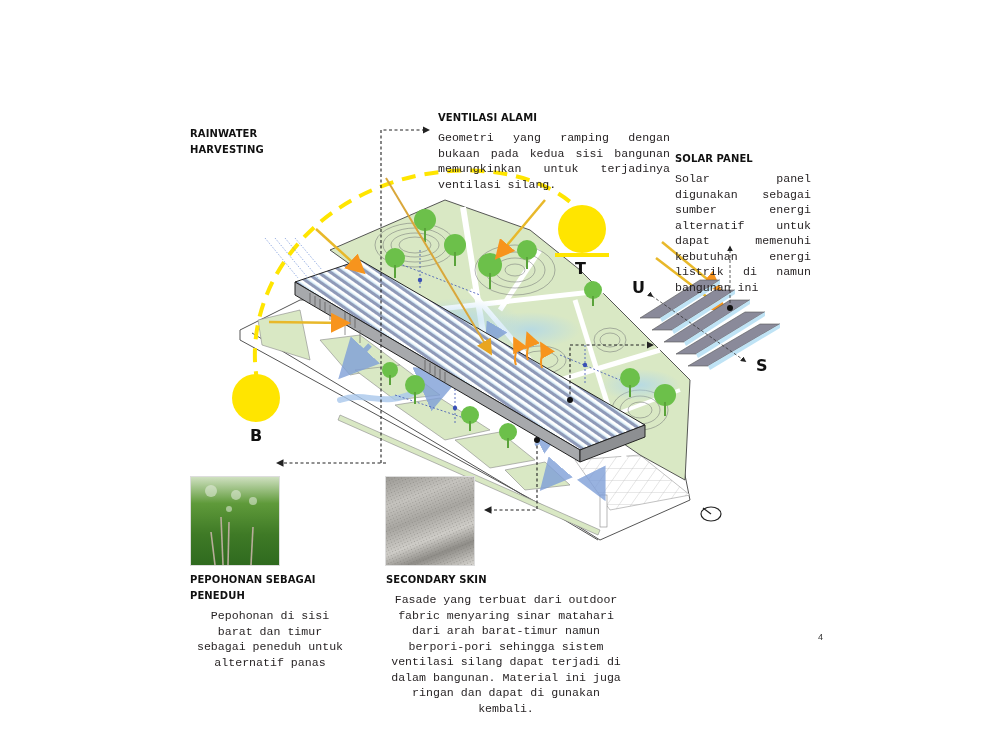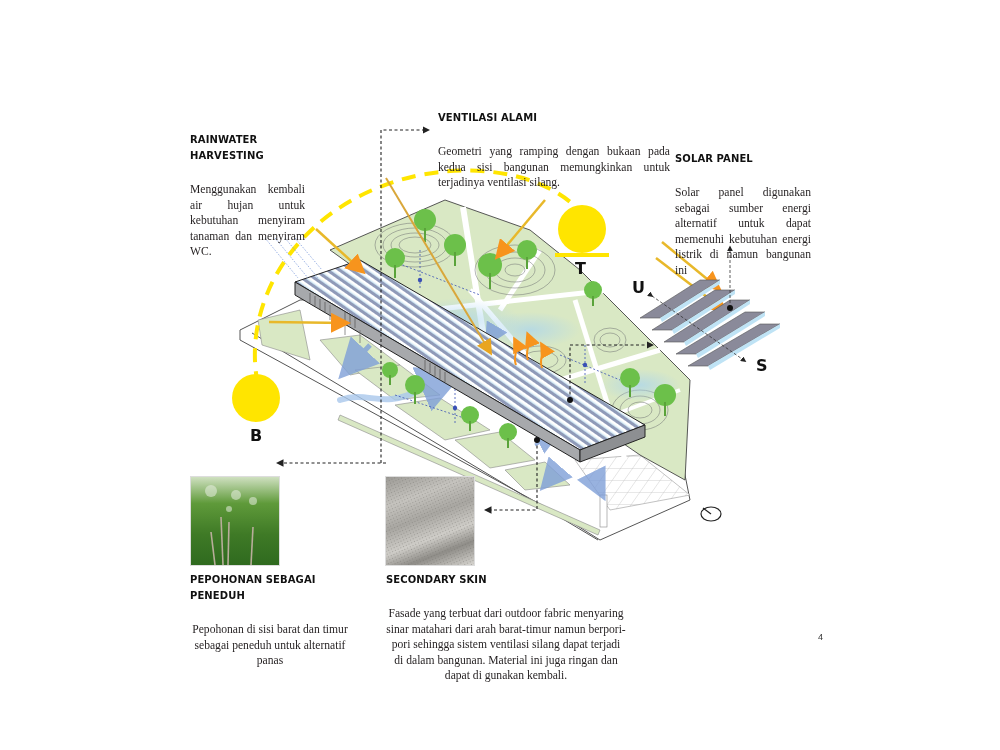--- a/index.html
+++ b/index.html
@@ -1,19 +1,19 @@
 <!DOCTYPE html>
 <html><head>
 <meta charset="utf-8">
 <style>
   html,body{margin:0;padding:0;background:#ffffff;}
   body{width:1000px;height:750px;position:relative;overflow:hidden;font-family:"Liberation Sans",sans-serif;color:#231f20;}
   .block{position:absolute;}
   .title{font-family:"DejaVu Sans",sans-serif;font-weight:bold;font-size:10px;line-height:16px;letter-spacing:0.1px;margin:0;color:#111;}
-  .body{font-family:Liberation Serif, serif;font-size:11.6px;line-height:15.5px;margin:18px 0 0 0;text-align:justify;color:#231f20;}
+  .body{font-family:Liberation Mono, monospace;font-size:11.6px;line-height:15.5px;margin:4px 0 0 0;text-align:justify;color:#231f20;}
   .body.left{text-align:center;}
   #diagram{position:absolute;left:0;top:0;}
   .photo{position:absolute;border:1px solid #ddd;overflow:hidden;}
   .compass-letter{position:absolute;font-family:"DejaVu Sans",sans-serif;font-weight:bold;font-size:16px;color:#111;}
   .page-mark{position:absolute;font-size:9px;color:#333;}
 </style>
 </head>
 <body>
 
 <svg id="diagram" width="1000" height="750" viewBox="0 0 1000 750" xmlns="http://www.w3.org/2000/svg">
@@ -252,24 +252,23 @@
     <line x1="711" y1="514" x2="703" y2="508" stroke="#222" stroke-width="1.2"></line>
   </g>
 </svg>
 
 <div class="compass-letter" style="left:250px;top:426px;">B</div>
 <div class="compass-letter" style="left:575px;top:259px;">T</div>
 
 <div class="compass-letter" style="left:632px;top:278px;">U</div>
 <div class="compass-letter" style="left:756px;top:356px;">S</div>
 
-<div class="block" style="left:190px;top:132px;width:115px;">
+<div class="block" style="left:190px;top:126px;width:115px;">
   <p class="title">RAINWATER</p>
   <p class="title">HARVESTING</p>
-  <p class="body">Menggunakan kembali air hujan untuk kebutuhan menyiram tanaman dan menyiram WC.</p>
 </div>
 
 <div class="block" style="left:438px;top:110px;width:232px;">
   <p class="title">VENTILASI ALAMI</p>
   <p class="body">Geometri yang ramping dengan bukaan pada kedua sisi bangunan memungkinkan untuk terjadinya ventilasi silang.</p>
 </div>
 
 <div class="block" style="left:675px;top:151px;width:136px;">
   <p class="title">SOLAR PANEL</p>
   <p class="body">Solar panel digunakan sebagai sumber energi alternatif untuk dapat memenuhi kebutuhan energi listrik di namun bangunan ini</p>

